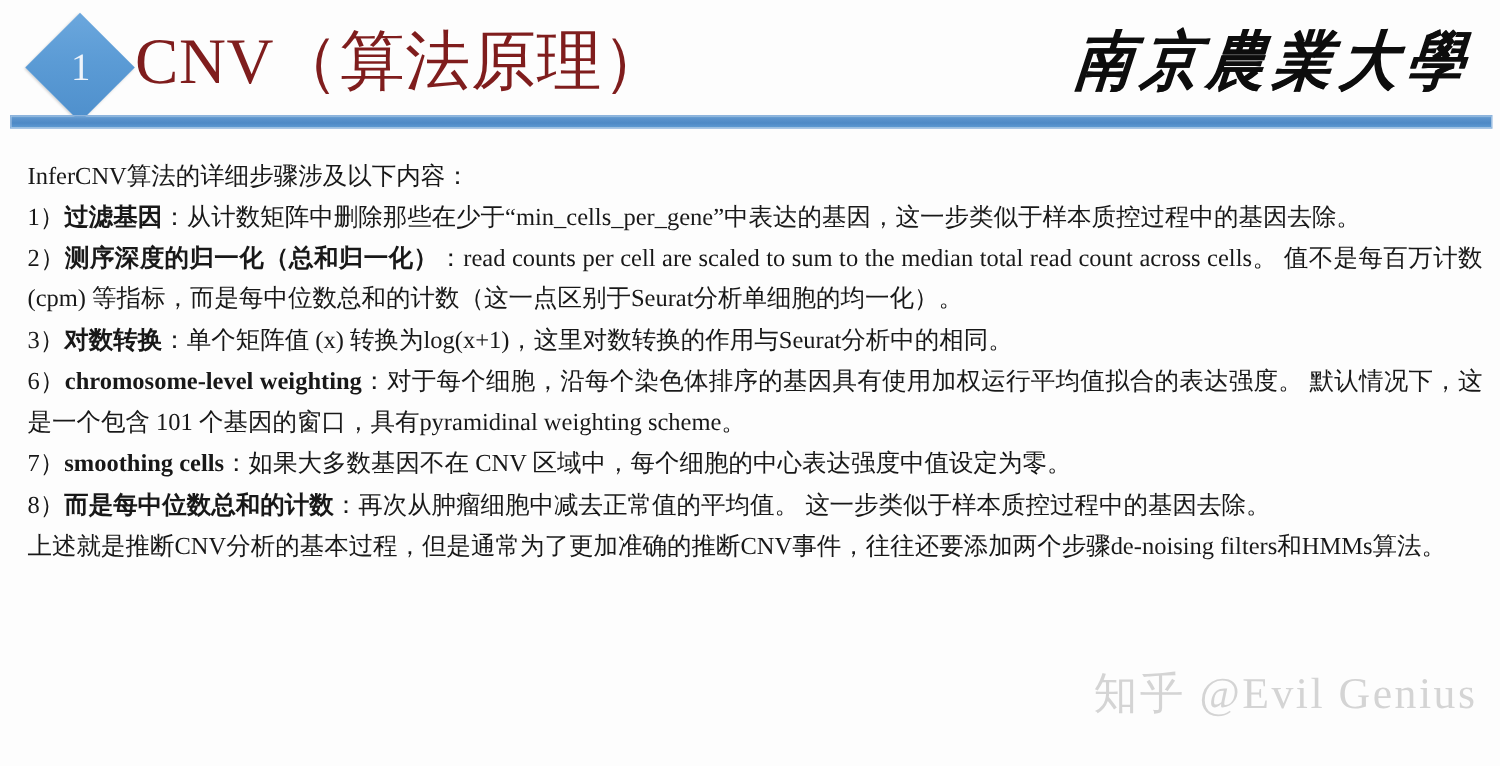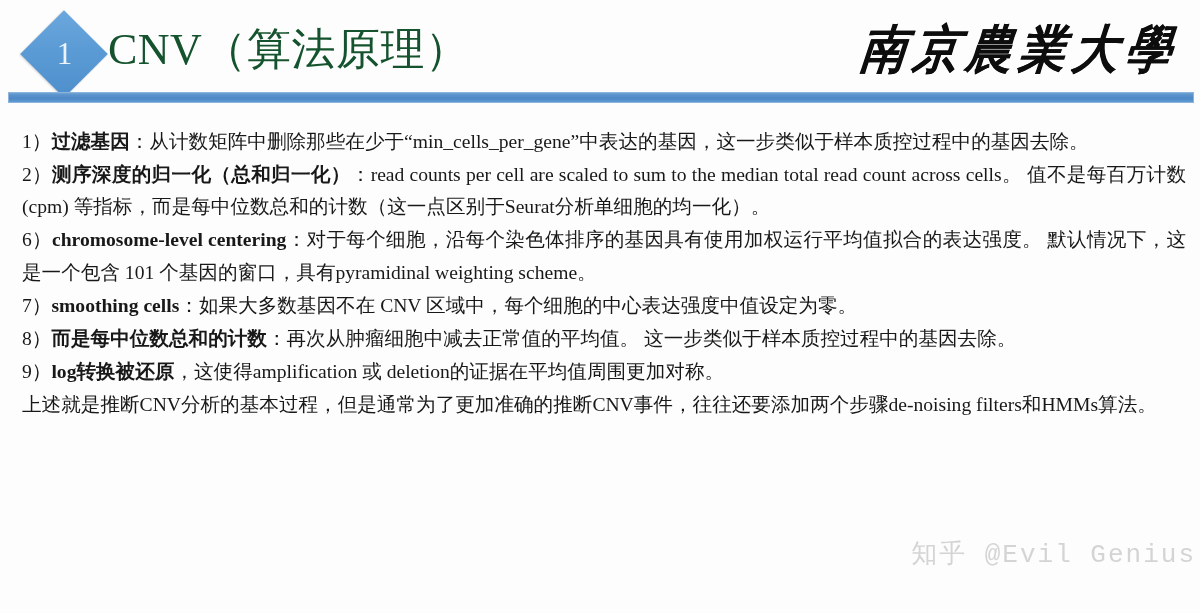--- a/index.html
+++ b/index.html
@@ -62,24 +62,24 @@
     line-height: 1;
     padding-left: 1px;
     padding-bottom: 2px;
     box-sizing: border-box;
   }
 
   .slide-title {
     position: absolute;
     left: 108px;
     top: 20px;
-    font-size: 44px;
+    font-size: 52px;
     line-height: 60px;
     letter-spacing: 0.5px;
-    color: #14532d;
+    color: #7f1d1d;
     font-family: "Liberation Serif", "DejaVu Serif", serif;
     white-space: nowrap;
   }
 
   .univ-logo {
     position: absolute;
     right: 18px;
     top: 14px;
     font-size: 46px;
     line-height: 62px;
@@ -132,26 +132,26 @@
   }
 
   .final-line {
     margin-top: 1px;
   }
   .emph-tail { font-weight: normal; }
 
   
   .watermark {
     position: absolute;
-    right: 4px;
+    right: 18px;
     top: 538px;
-    font-size: 26px;
+    font-size: 35px;
     line-height: 34px;
     color: rgba(120,120,120,0.30);
-    font-family: Liberation Mono, monospace;
+    font-family: Liberation Serif, serif;
     letter-spacing: 2px;
     white-space: nowrap;
     pointer-events: none;
     user-select: none;
   }
 </style>
 </head>
 <body>
 
 <div class="slide">
@@ -164,27 +164,28 @@
     </div>
 
     <div class="slide-title">CNV（算法原理）</div>
 
     <div class="univ-logo">南京農業大學</div>
 
     <div class="header-rule"></div>
   </div>
 
   <div class="body-copy">
+    <p class="intro-line">InferCNV算法的详细步骤涉及以下内容：</p>
     <div id="items-container">
         <p class="item"><span>1）</span><b>过滤基因</b><span>：</span><span>从计数矩阵中删除那些在少于“min_cells_per_gene”中表达的基因，这一步类似于样本质控过程中的基因去除。</span></p>
         <p class="item"><span>2）</span><b>测序深度的归一化（总和归一化）</b><span>：</span><span>read counts per cell are scaled to sum to the median total read count across cells。 值不是每百万计数 (cpm) 等指标，而是每中位数总和的计数（这一点区别于Seurat分析单细胞的均一化）。</span></p>
-        <p class="item"><span>6）</span><b>chromosome-level centering</b><span>：</span><span>对于每个细胞，沿每个染色体排序的基因具有使用加权运行平均值拟合的表达强度。 默认情况下，这是一个包含 101 个基因的窗口，具有pyramidinal weighting scheme。</span></p>
+        <p class="item"><span>3）</span><b>对数转换</b><span>：</span><span>单个矩阵值 (x) 转换为log(x+1)，这里对数转换的作用与Seurat分析中的相同。</span></p>
+        <p class="item"><span>6）</span><b>chromosome-level weighting</b><span>：</span><span>对于每个细胞，沿每个染色体排序的基因具有使用加权运行平均值拟合的表达强度。 默认情况下，这是一个包含 101 个基因的窗口，具有pyramidinal weighting scheme。</span></p>
         <p class="item"><span>7）</span><b>smoothing cells</b><span>：</span><span>如果大多数基因不在 CNV 区域中，每个细胞的中心表达强度中值设定为零。</span></p>
         <p class="item"><span>8）</span><b>而是每中位数总和的计数</b><span>：</span><span>再次从肿瘤细胞中减去正常值的平均值。 这一步类似于样本质控过程中的基因去除。</span></p>
-        <p class="item"><span>9）</span><b>log转换被还原</b><span>，</span><span>这使得amplification 或 deletion的证据在平均值周围更加对称。</span></p>
       </div>
     <p class="final-line">
       <span>上述就是推断CNV分析的基本过程，但是通常为了更加准确的推断CNV事件，</span><span class="emph-tail">往往还要添加两个步骤de-noising filters和HMMs算法。</span>
     </p>
   </div>
 
   <div class="watermark">知乎 @Evil Genius</div>
 
 </div>
 

